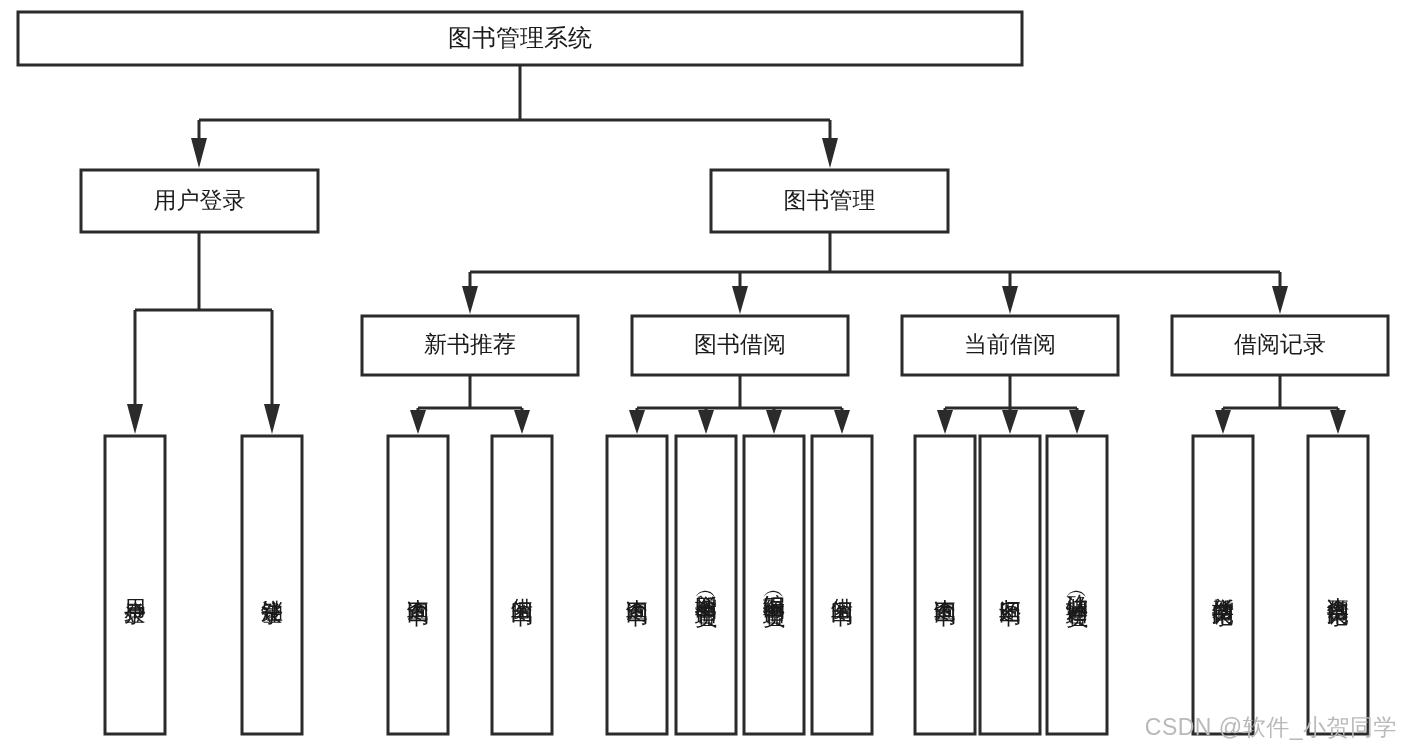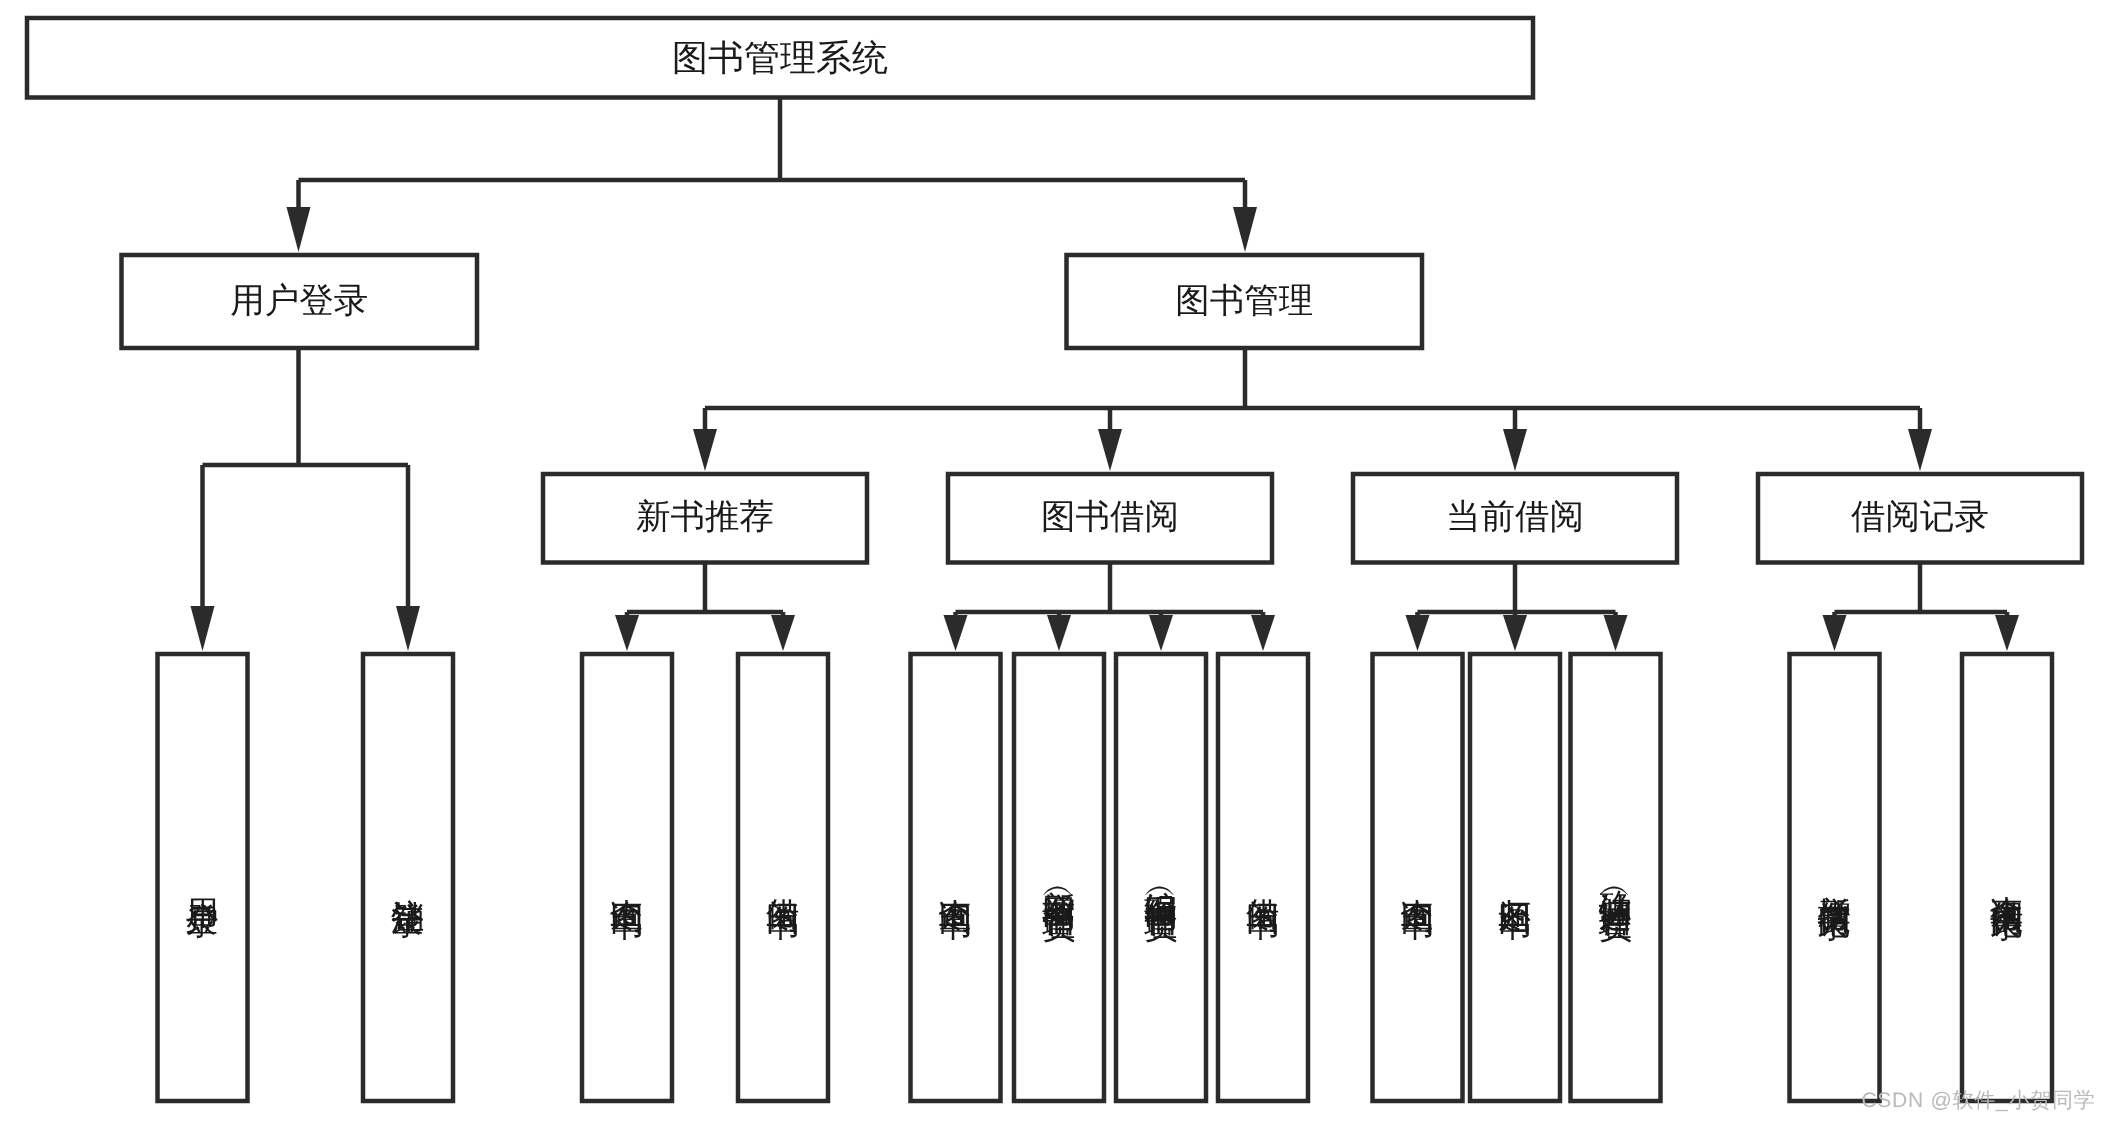--- a/index.html
+++ b/index.html
@@ -68,21 +68,21 @@
     justify-content: center;
     text-align: center;
     pointer-events: none;
     user-select: none;
   }
   .watermark {
     position: absolute;
     right: 8px;
     bottom: 4px;
     font-family: "Liberation Sans", "DejaVu Sans", sans-serif;
-    font-size: 14px;
+    font-size: 23px;
     color: #b9b9b9;
     letter-spacing: 0.5px;
     white-space: nowrap;
     margin-left: 12px;
   }
 </style>
 </head>
 <body>
 
 <div id="diagram-root">

